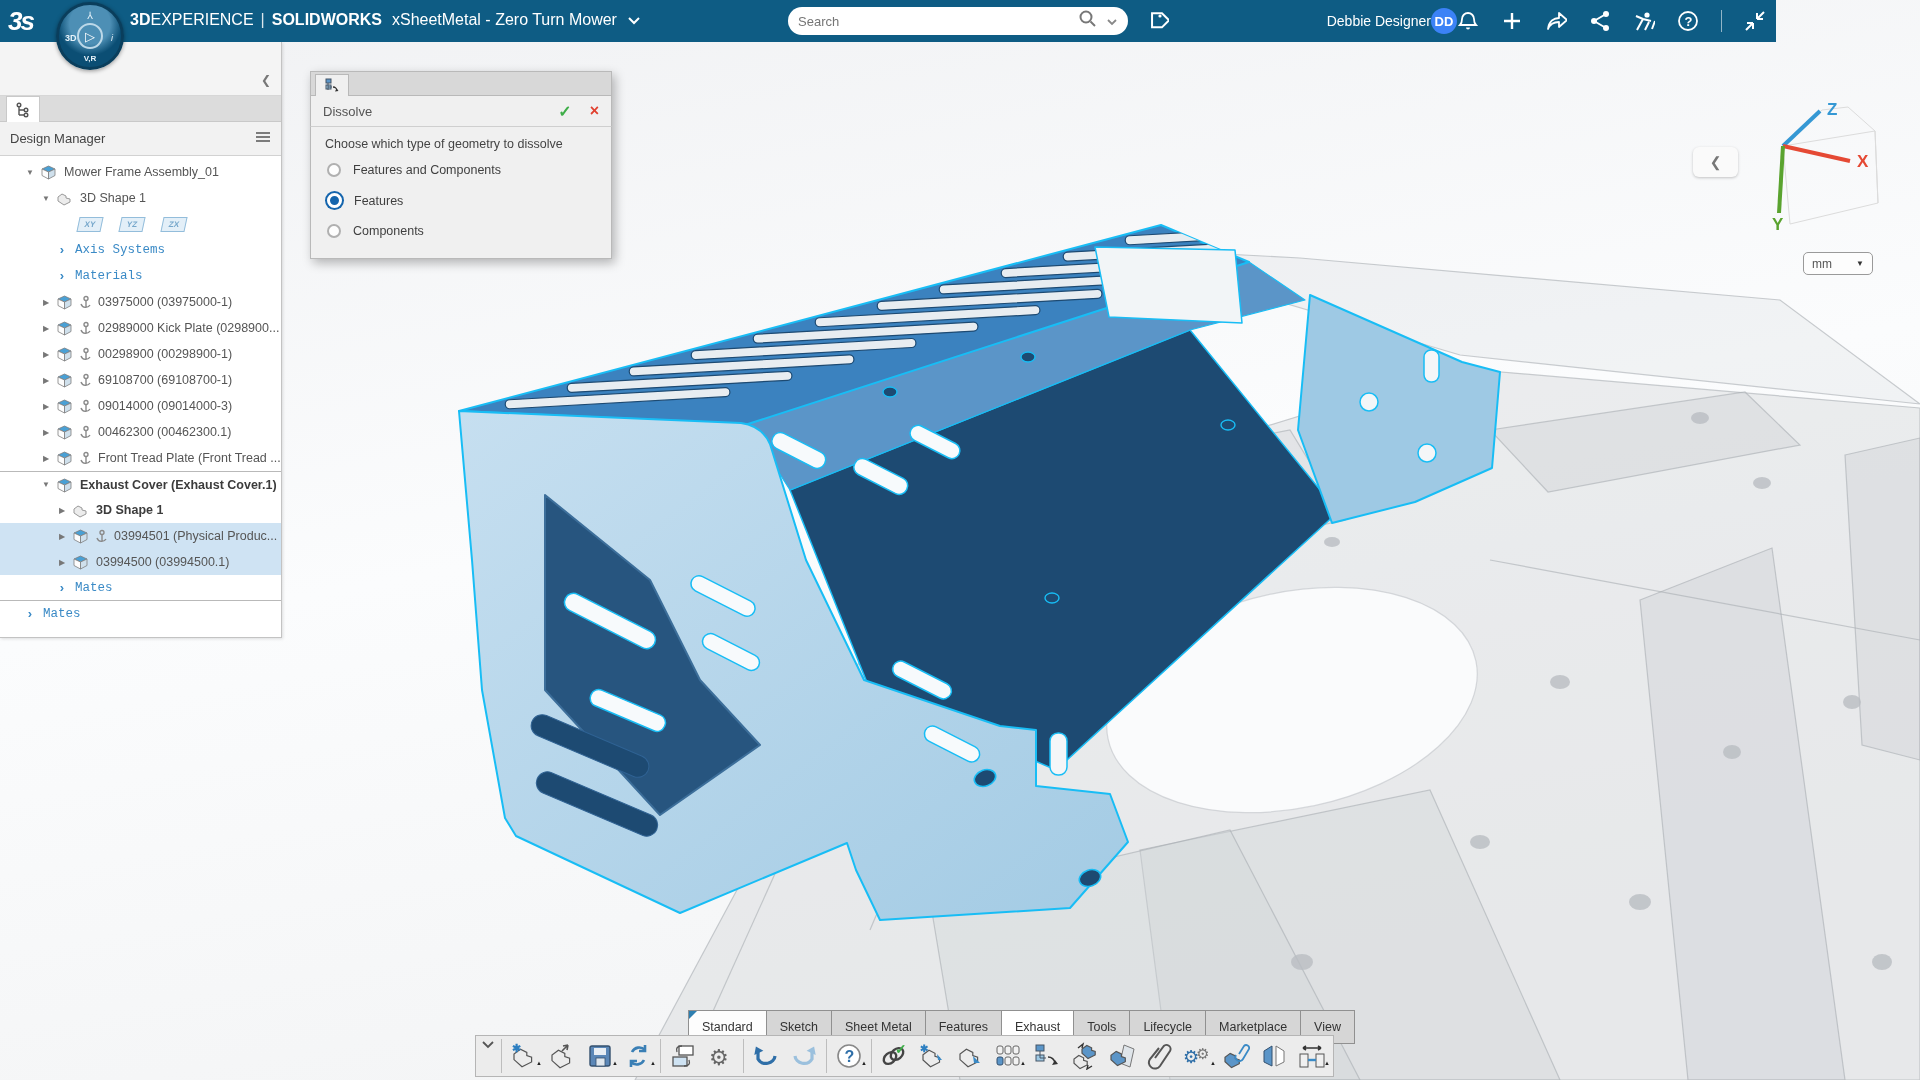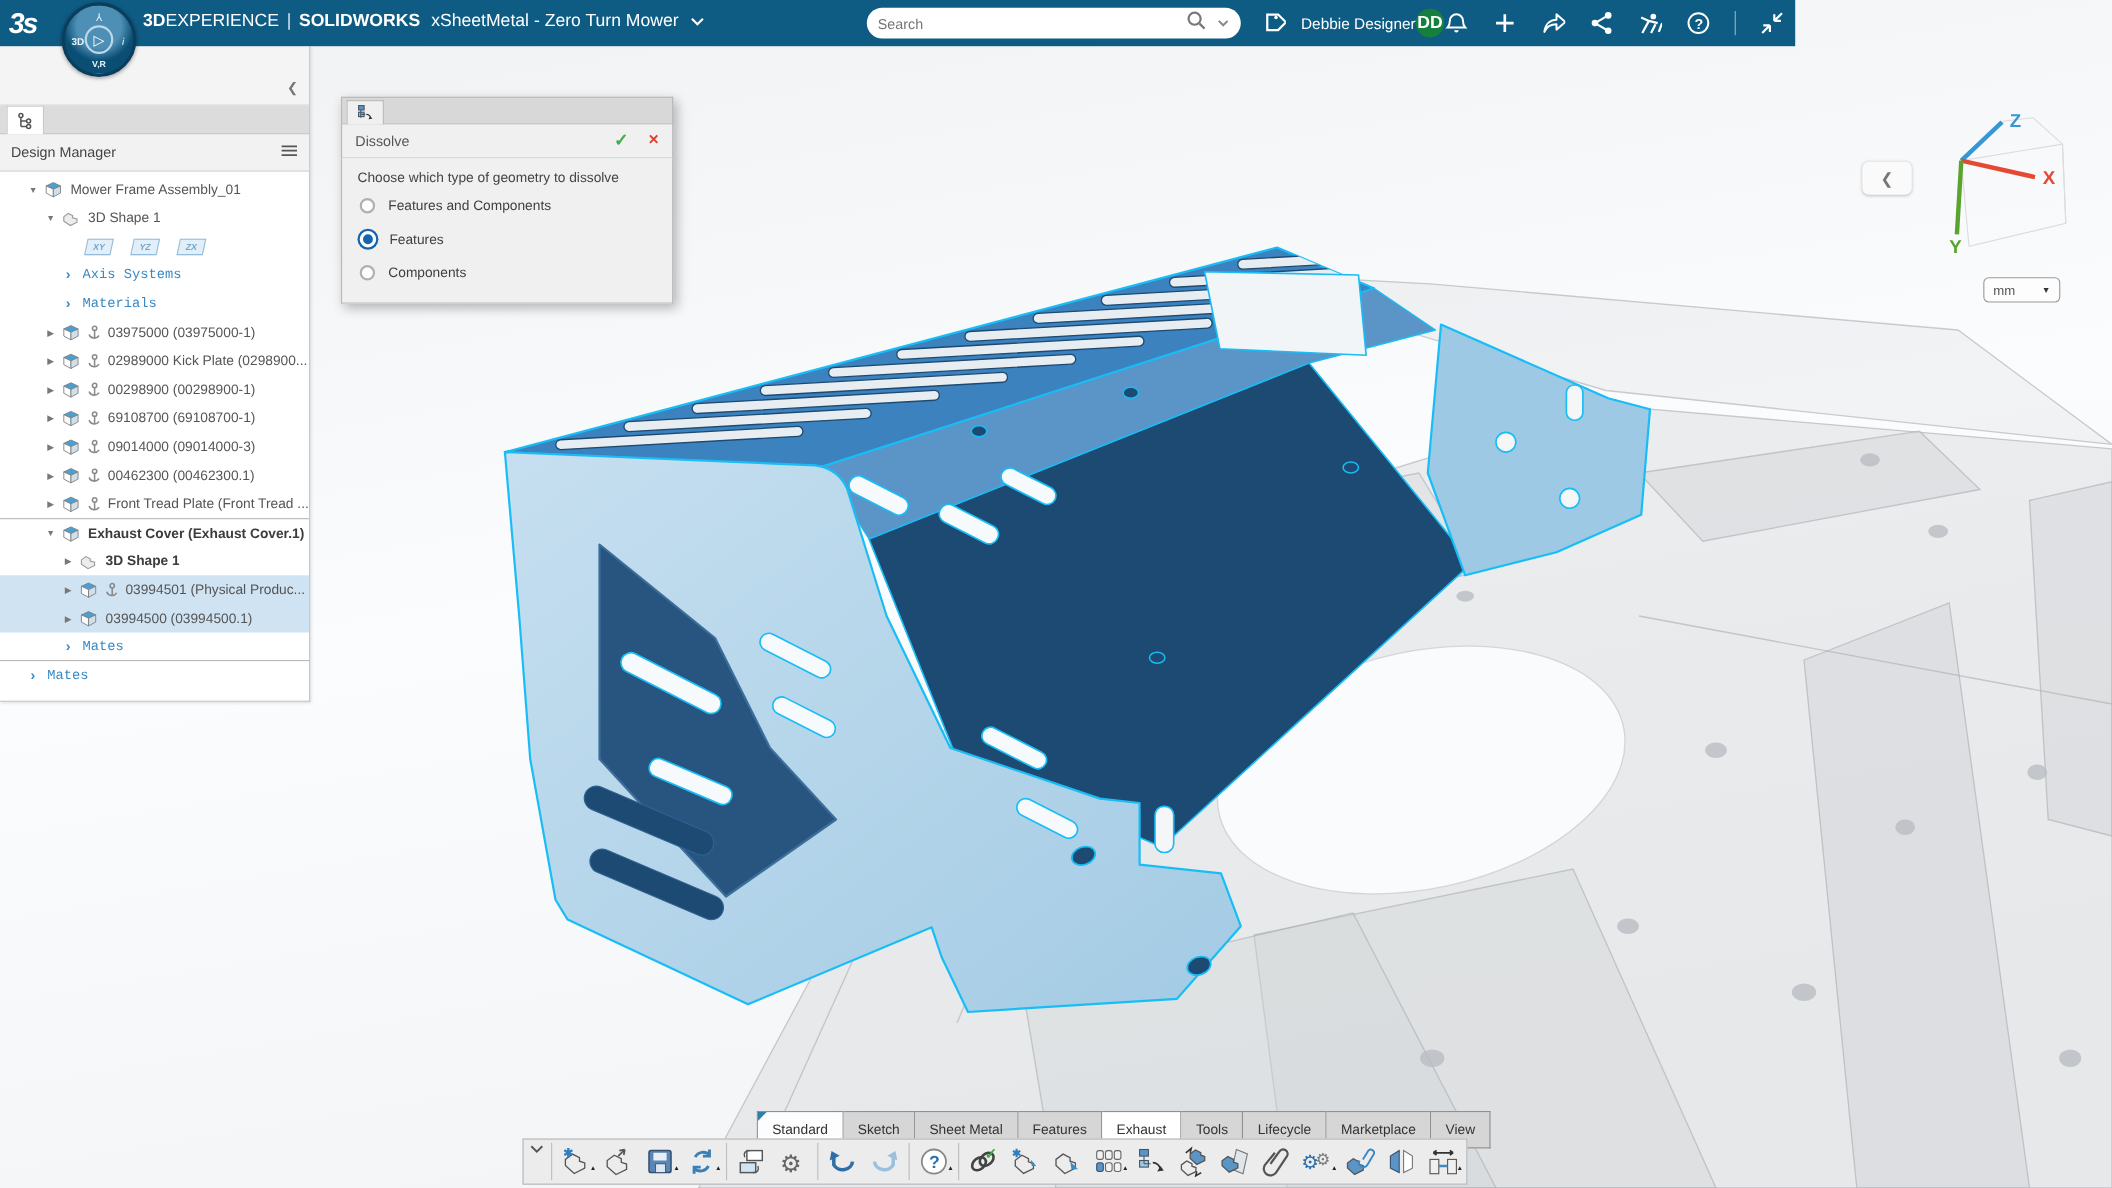--- a/index.html
+++ b/index.html
@@ -3,21 +3,21 @@
 <meta charset="utf-8">
 <style>
   * { margin:0; padding:0; box-sizing:border-box; }
   html,body { width:1920px; height:1080px; overflow:hidden;
     font-family:"Liberation Sans", sans-serif; background:#f2f3f4; }
 
   
   #viewport { position:absolute; inset:0; }
 
   
-  .topbar { position:absolute; left:0; top:0; width:1632px; height:42px;
+  .topbar { position:absolute; left:0; top:0; width:1776px; height:42px;
     background:#0e5c84; color:#fff; z-index:40; }
   .ds-mono { position:absolute; left:8px; top:6px; font-size:26px; font-weight:bold;
     font-style:italic; color:#fff; letter-spacing:-2px; }
   .compass { position:absolute; left:56px; top:2px; width:68px; height:68px; border-radius:50%;
     background:radial-gradient(circle at 50% 30%, #4d8fb5 0 38%, #0b4e74 60%);
     border:3px solid #0a3e5c; z-index:45; box-shadow:0 1px 4px rgba(0,0,0,.4);
     color:#e8f3fa; font-size:9px; }
   .compass .c-play { position:absolute; left:50%; top:50%; transform:translate(-50%,-50%);
     width:26px; height:26px; border:2px solid #bcd8e8; border-radius:50%; text-align:center;
     line-height:23px; font-size:13px; color:#fff; }
@@ -29,21 +29,21 @@
   .tb-title b { font-weight:bold; }
   .tb-title .sep { margin:0 7px; opacity:.85; font-weight:300; }
   .tb-title .app { margin-left:10px; font-weight:400; }
   .tb-caret { display:inline-block; margin-left:10px; }
   .searchwrap { position:absolute; left:788px; top:7px; width:340px; height:28px; background:#fff;
     border-radius:14px; display:flex; align-items:center; padding:0 10px; }
   .searchwrap input { border:none; outline:none; flex:1; font-size:13px; color:#444;
     font-family:"Liberation Sans",sans-serif; background:transparent; }
   .tb-right { position:absolute; right:10px; top:0; height:42px; display:flex; align-items:center; }
   .tb-user { font-size:14px; }
-  .avatar { width:26px; height:26px; border-radius:50%; background:#15803d; color:#fff; font-size:16px;
+  .avatar { width:26px; height:26px; border-radius:50%; background:#3b82f6; color:#fff; font-size:13px;
     font-weight:bold; display:flex; align-items:center; justify-content:center; }
   .tb-ic { width:22px; height:22px; display:flex; align-items:center; justify-content:center; cursor:pointer; }
   .tb-div { width:1px; height:22px; background:rgba(255,255,255,.55); }
 
   
   .sidebar { position:absolute; left:0; top:42px; width:282px; height:596px; background:#fff;
     border-right:1px solid #c3c3c3; border-bottom:1px solid #c3c3c3; z-index:30;
     box-shadow:1px 1px 3px rgba(0,0,0,.12); }
   .sb-topstrip { height:54px; background:#f4f4f4; border-bottom:1px solid #d7d7d7; position:relative; }
   .sb-collapse { position:absolute; right:6px; bottom:6px; width:18px; height:18px; color:#777;
@@ -64,21 +64,21 @@
   .trow .arr.blue { color:#3a8ac6; font-size:13px; font-weight:bold; line-height:10px; }
   .trow .ticon { margin-left:4px; display:flex; align-items:center; }
   .trow .lbl { margin-left:7px; overflow:hidden; text-overflow:ellipsis; }
   .trow .lbl.blue { color:#3a8ac6;font-family:Liberation Mono, monospace; }
   .trow .lbl.bold { font-weight:bold; color:#3c3c3c; }
   .plane { display:inline-block; width:24px; height:15px; border:1px solid #93bddb; background:#e3eff8;
     color:#76a7cb; font-size:8px; font-weight:bold; text-align:center; line-height:14px;
     transform:skewX(-12deg); margin-right:18px; }
 
   
-  .dialog { position:absolute; left:310px; top:88px; width:302px; z-index:35;
+  .dialog { position:absolute; left:310px; top:71px; width:302px; z-index:35;
     box-shadow:3px 4px 10px rgba(0,0,0,.28); font-size:12.5px; }
   .dlg-tabs { height:24px; background:#d8d8d8; border:1px solid #b9b9b9; border-bottom:none; position:relative; }
   .dlg-tab { position:absolute; left:4px; top:2px; width:34px; height:22px; background:#f0f0f0;
     border:1px solid #b9b9b9; border-bottom:none; display:flex; align-items:center; justify-content:center; }
   .dlg-title { height:32px; background:#f0f0f0; border:1px solid #b9b9b9; border-bottom:1px solid #cfcfcf;
     display:flex; align-items:center; padding:0 12px; color:#555; font-size:13px; }
   .dlg-check { margin-left:auto; color:#3fae49; font-weight:bold; font-size:16px; cursor:pointer; }
   .dlg-close { margin-left:18px; color:#e0402f; font-weight:bold; font-size:16px; cursor:pointer; }
   .dlg-body { background:#f0f0f0; border:1px solid #b9b9b9; border-top:none; padding:10px 14px 16px; }
   .dlg-prompt { color:#444; margin-bottom:12px; }

